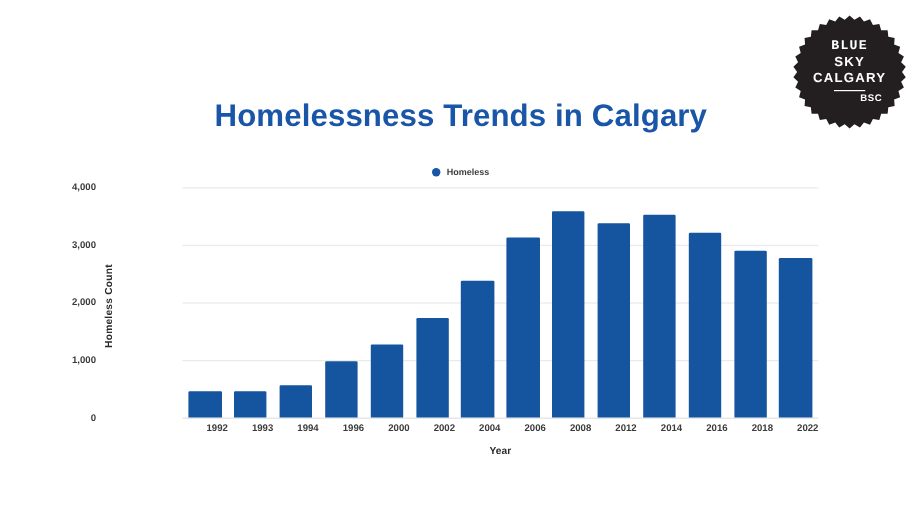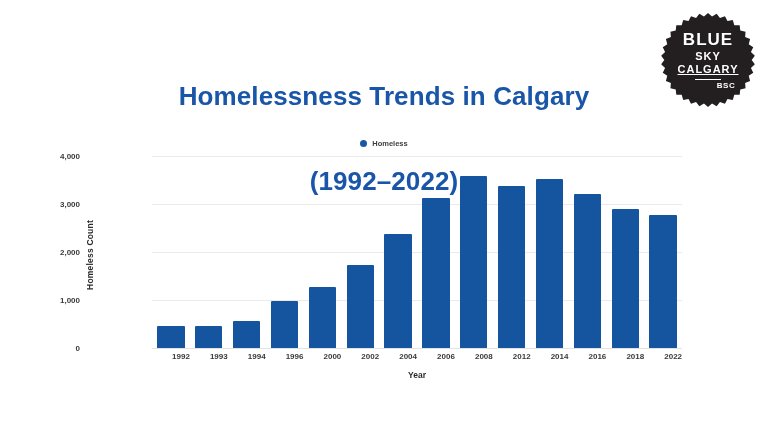--- a/index.html
+++ b/index.html
@@ -47,23 +47,23 @@
     inset: 0;
     display: flex;
     flex-direction: column;
     align-items: center;
     justify-content: center;
     color: #ffffff;
     font-weight: bold;
     letter-spacing: 1px;
     line-height: 1.18;
   }
-  #logo-badge .l1 { font-size: 17px; }
+  #logo-badge .l1 { font-size: 11px; font-family: Liberation Mono, monospace; }
   #logo-badge .l2 { font-size: 11px; }
-  #logo-badge .l3 { font-size: 11px; text-decoration: underline; }
+  #logo-badge .l3 { font-size: 11px; }
   #logo-badge .rule {
     width: 26px;
     height: 1px;
     background: #ffffff;
     margin: 3px 0 1px 0;
   }
   #logo-badge .l4 { font-size: 8px; letter-spacing: 0.5px; margin-left: 36px; }
 
   
   #chart-card {
@@ -203,21 +203,20 @@
     font-size: 8.5px;
     font-weight: bold;
     color: #2b2b2b;
   }
 </style>
 </head>
 <body>
 
 <div id="slide-title">
   <span class="title-line">Homelessness Trends in Calgary</span>
-  <span class="title-line">(1992–2022)</span>
 </div>
 
 <div id="logo-badge">
   <svg class="starburst" viewBox="0 0 100 100">
     <polygon id="burst" fill="#231f20" points="50.00,1.00 54.20,4.69 59.00,1.83 62.45,6.24 67.70,4.31 70.28,9.27 75.80,8.34 77.42,13.69 83.01,13.79 83.62,19.35 89.10,20.47 88.68,26.05 93.86,28.16 92.43,33.56 97.13,36.59 94.73,41.64 98.79,45.48 95.50,50.00 98.79,54.52 94.73,58.36 97.13,63.41 92.43,66.44 93.86,71.84 88.68,73.95 89.10,79.53 83.62,80.65 83.01,86.21 77.42,86.31 75.80,91.66 70.28,90.73 67.70,95.69 62.45,93.76 59.00,98.17 54.20,95.31 50.00,99.00 45.80,95.31 41.00,98.17 37.55,93.76 32.30,95.69 29.72,90.73 24.20,91.66 22.58,86.31 16.99,86.21 16.38,80.65 10.90,79.53 11.32,73.95 6.14,71.84 7.57,66.44 2.87,63.41 5.27,58.36 1.21,54.52 4.50,50.00 1.21,45.48 5.27,41.64 2.87,36.59 7.57,33.56 6.14,28.16 11.32,26.05 10.90,20.47 16.38,19.35 16.99,13.79 22.58,13.69 24.20,8.34 29.72,9.27 32.30,4.31 37.55,6.24 41.00,1.83 45.80,4.69"></polygon>
   </svg>
   <div class="logo-text">
     <span class="l1">BLUE</span>
     <span class="l2">SKY</span>
     <span class="l3">CALGARY</span>

